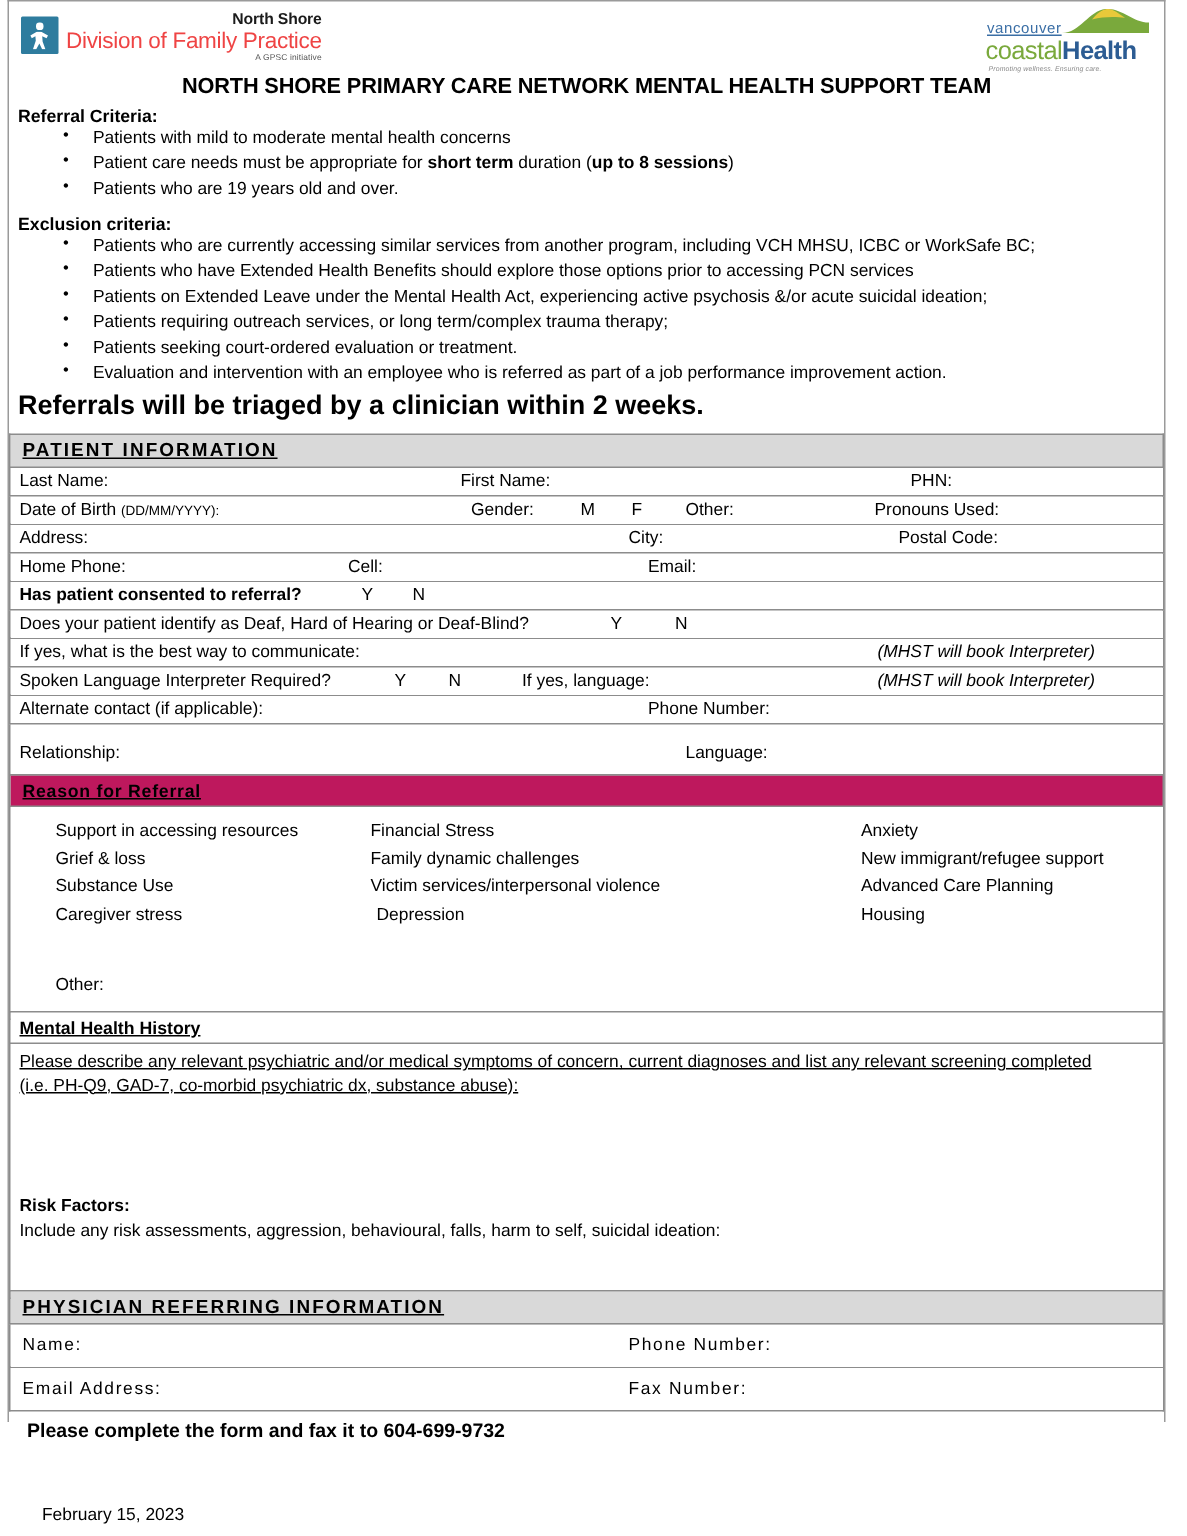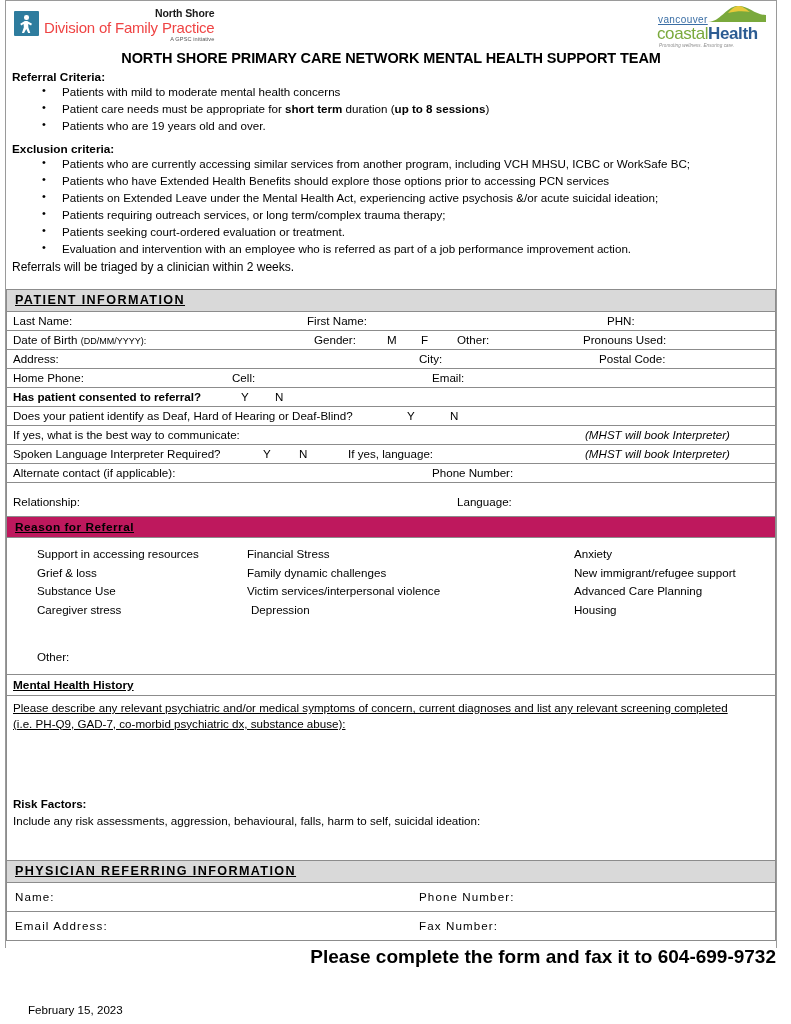--- a/index.html
+++ b/index.html
@@ -125,21 +125,21 @@
     padding-left: 50px;
     margin-bottom: 5.5px;
     font-size: 11.6px;
   }
   .crit-list li:before {
     content: "\2022";
     position: absolute; left: 30px; top: -1px;
     font-size: 11px;
   }
   .crit-gap { height: 7px; }
-  .crit-foot { font-weight: normal; font-size: 12px; margin-top: 6px; }
+  .crit-foot { font-weight: bold; font-size: 18px; margin-top: 6px; }
 
   
   .ftable {
     position: absolute;
     left: 6px;
     width: 770px;
     border-collapse: collapse;
     table-layout: fixed;
   }
   .ftable td {
@@ -198,24 +198,24 @@
   .mhh-risk-text { position: absolute; left: 6px; top: 118px; font-size: 11.6px; }
 
   
   #tbl-phys { top: 860px; }
   .phys-row td { height: 29px; padding-top: 6px; }
   .phys-lbl { letter-spacing: 1.1px; font-size: 11.6px; }
 
   
   .fax-note {
     position: absolute;
-    left: 6px; top: 946px; width: 770px;
-    text-align: right;
+    left: 18px; top: 946px; width: 770px;
+    text-align: left;
     font-weight: bold;
-    font-size: 19px;
+    font-size: 13px;
   }
   .doc-date {
     position: absolute;
     left: 28px; top: 1003px;
     font-size: 11.6px;
   }
 </style>
 </head>
 <body>
 

